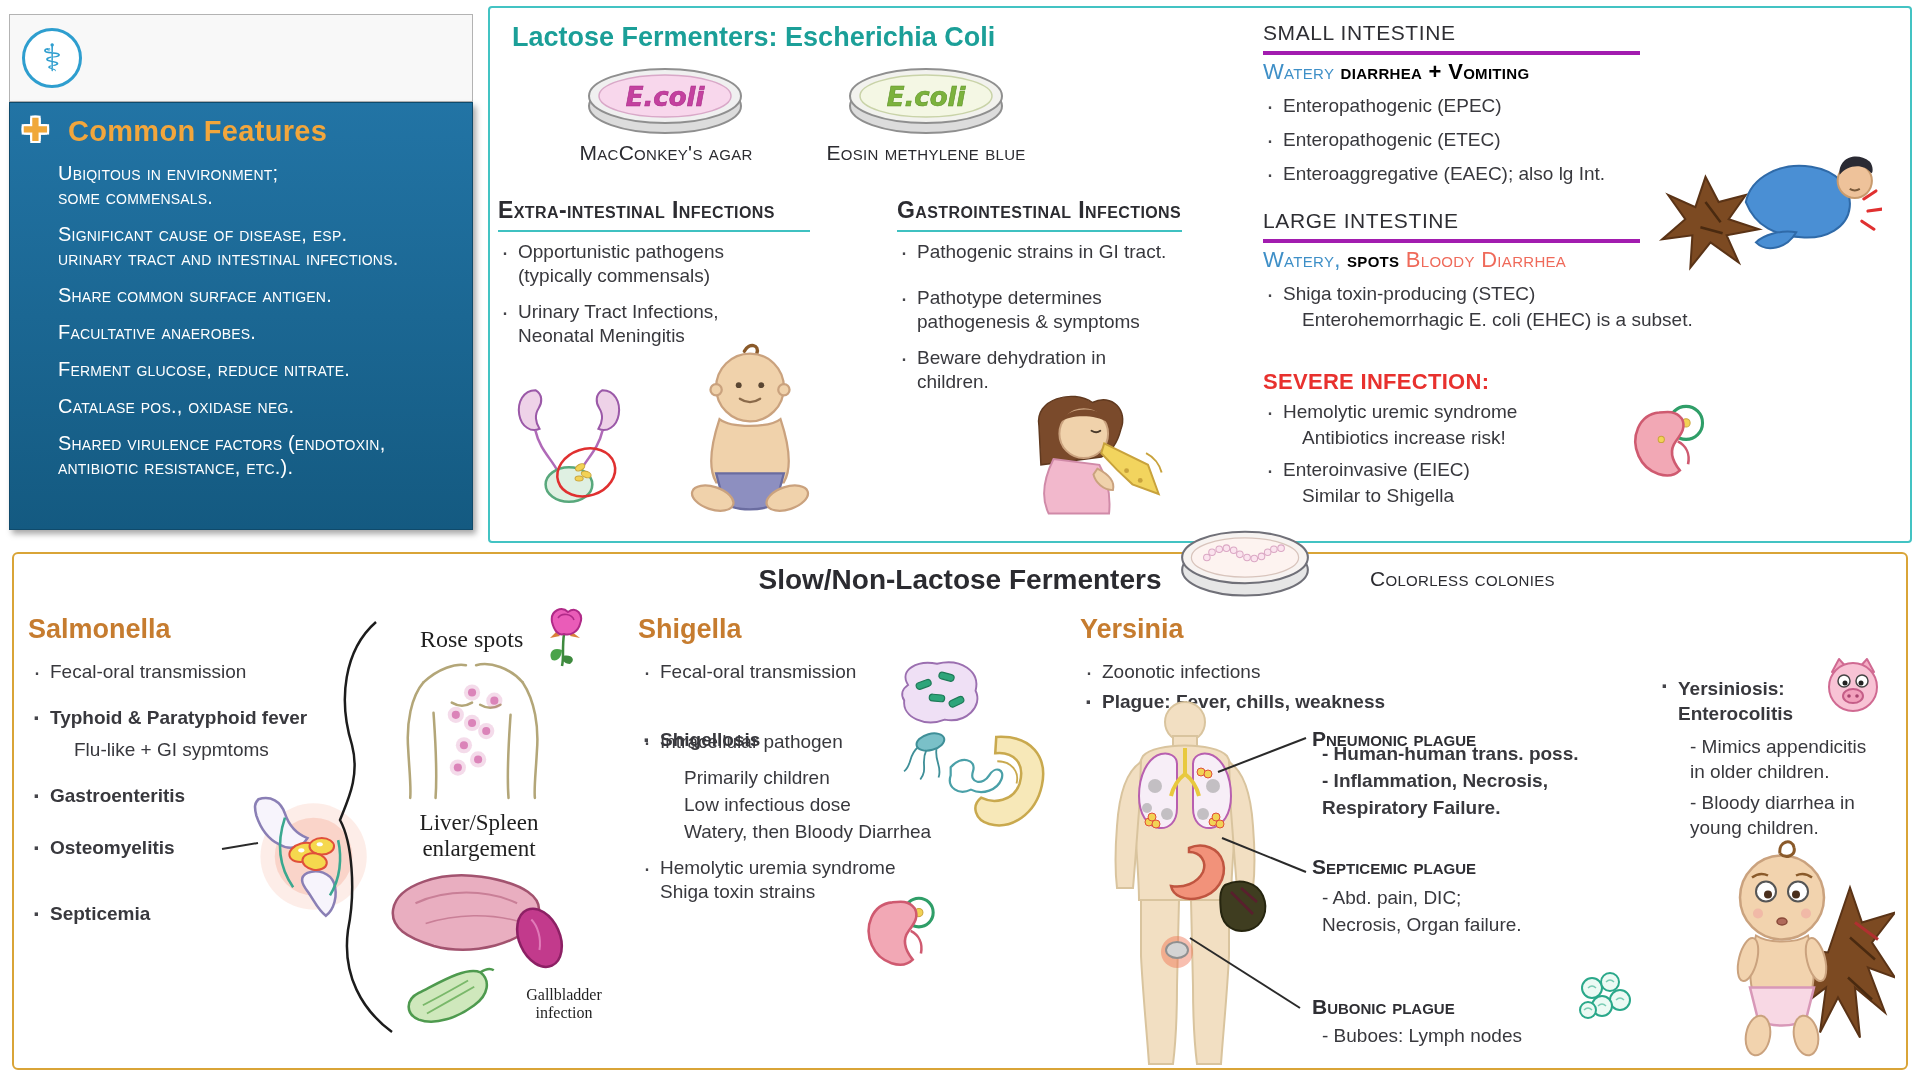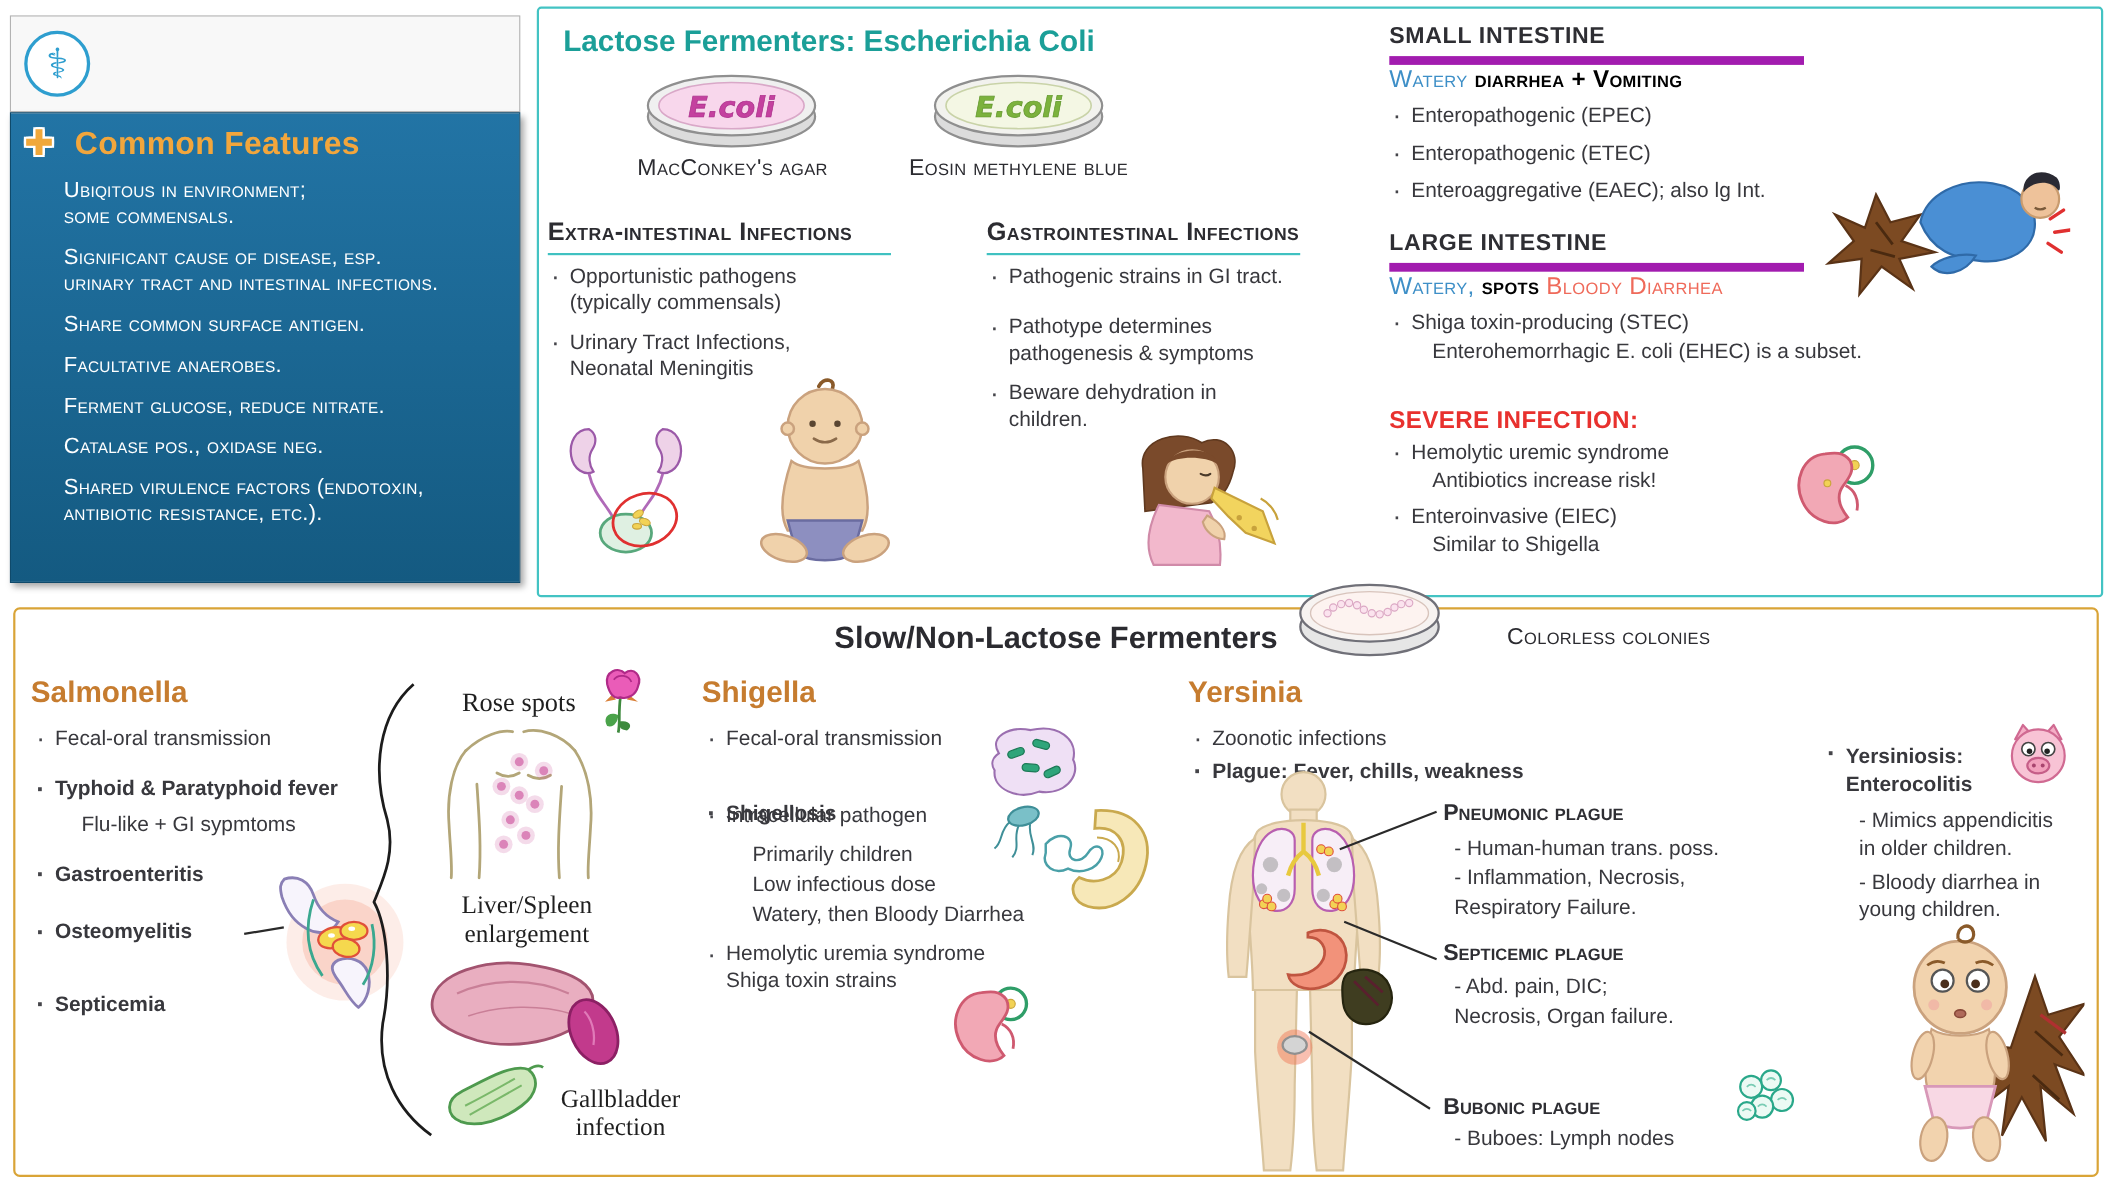--- a/index.html
+++ b/index.html
@@ -8,22 +8,22 @@
   .t{position:absolute;white-space:pre-line;line-height:1.28;}
   .caps{font-variant:small-caps;letter-spacing:.3px;}
   .serif{font-family:"Liberation Serif","DejaVu Serif",serif;color:#1f1f1f;}
   .bl{padding-left:0;}
   .bl::before{content:"·";position:absolute;left:-17px;top:-3px;font-size:24px;color:#45454a;}
   .b19{font-size:19px;color:#38383d;}
   .bold{font-weight:700;}
   .semi{font-weight:700;}
   .h-col{font-variant:small-caps;font-weight:700;font-size:23px;color:#2c2c31;letter-spacing:.4px;
          border-bottom:2px solid #3fc1c1;padding-bottom:5px;}
-  .h-ul{font-weight:700;font-size:21px;color:#2e2e33;letter-spacing:.6px;
-        border-bottom:8px solid #a21caf;padding-bottom:4px;}
+  .h-ul{font-weight:400;font-size:21px;color:#2e2e33;letter-spacing:.6px;
+        border-bottom:4px solid #a21caf;padding-bottom:4px;}
   .h-red{font-weight:700;font-size:22px;color:#e8312e;letter-spacing:.3px;}
   .h-org{font-size:27px;color:#c67c2f;font-weight:600;}
   .plag-h{font-variant:small-caps;font-weight:700;font-size:21px;color:#2e2e33;}
   .lbl{font-variant:small-caps;font-size:21px;color:#2b2b30;letter-spacing:.3px;}
   .wblue{color:#3e8fc7;}
   .wred{color:#ef6a5a;}
   .wdark{color:#000000;font-weight:bold;}
   .card-head{position:absolute;left:9px;top:14px;width:464px;height:88px;background:#f8f8f8;
              border:1px solid #b3b3b3;box-sizing:border-box;display:flex;align-items:center;gap:14px;padding:0 12px;}
   .logo-circle{width:54px;height:54px;border:3px solid #2e9ecf;border-radius:50%;flex:0 0 auto;
@@ -304,21 +304,21 @@
     </svg>
   </div>
 
   <div class="ill" style="left:398px;top:960px;">
     <svg width="98" height="74" viewBox="0 0 95 72">
       <path d="M80,12 C90,20 88,34 74,44 C58,56 36,64 20,58 C6,52 8,38 20,32 C40,22 66,6 80,12 Z" fill="#cfe8bc" stroke="#4e9a4e" stroke-width="2.5"></path>
       <path d="M28,52 C42,44 60,34 74,26 M24,44 C38,37 54,28 68,20" fill="none" stroke="#7ab86a" stroke-width="1.8"></path>
       <path d="M80,12 C86,8 90,8 93,10" fill="none" stroke="#4e9a4e" stroke-width="2.5"></path>
     </svg>
   </div>
-  <div class="t serif" style="left:494px;top:986px;width:140px;text-align:center;font-size:23px;line-height:1.15;">Gallbladder
+  <div class="t serif" style="left:494px;top:986px;width:140px;text-align:center;font-size:16px;line-height:1.15;">Gallbladder
 infection</div>
 
   <div class="t h-org" style="left:638px;top:612px;">Shigella</div>
   <div class="t b19 bl" style="left:660px;top:660px;">Fecal-oral transmission</div>
   <div class="t b19 bl" style="left:660px;top:694px;margin-top:36px;">Intracellular pathogen</div>
   <div class="t b19 bl bold" style="left:660px;top:728px;">Shigellosis</div>
   <div class="t b19" style="left:684px;top:764px;line-height:27px;">Primarily children
 Low infectious dose
 Watery, then Bloody Diarrhea</div>
   <div class="t b19 bl" style="left:660px;top:856px;">Hemolytic uremia syndrome
@@ -390,21 +390,21 @@
       </g>
       <path d="M104,148 C118,142 134,148 138,162 C142,178 132,194 114,198 C100,201 88,196 86,186 C98,188 112,184 118,172 C122,162 116,152 104,152 Z" fill="#f2927a" stroke="#c05540" stroke-width="2.5"></path>
       <path d="M140,185 C155,178 172,182 178,196 C184,210 178,226 164,230 C150,234 138,226 136,212 C135,202 134,190 140,185 Z" fill="#3f3d20" stroke="#26250f" stroke-width="2"></path>
       <path d="M146,192 L168,214 M156,188 L172,202" stroke="#5a1f2e" stroke-width="2.5"></path>
       <circle cx="92" cy="252" r="16" fill="#f07050" opacity="0.45"></circle>
       <ellipse cx="92" cy="250" rx="11" ry="8" fill="#d4d4d4" stroke="#909090" stroke-width="2"></ellipse>
     </svg>
   </div>
 
   <div class="t plag-h" style="left:1312px;top:726px;">Pneumonic plague</div>
-  <div class="t b19" style="left:1322px;top:758px;line-height:27px;">-  Human-human trans. poss.
+  <div class="t b19" style="left:1322px;top:740px;line-height:27px;font-weight:bold;">-  Human-human trans. poss.
 -  Inflammation, Necrosis,
     Respiratory Failure.</div>
 
   <div class="t plag-h" style="left:1312px;top:854px;">Septicemic plague</div>
   <div class="t b19" style="left:1322px;top:884px;line-height:27px;">-  Abd. pain, DIC;
     Necrosis, Organ failure.</div>
 
   <div class="t plag-h" style="left:1312px;top:994px;">Bubonic plague</div>
   <div class="t b19" style="left:1322px;top:1024px;">-  Buboes: Lymph nodes</div>
 

